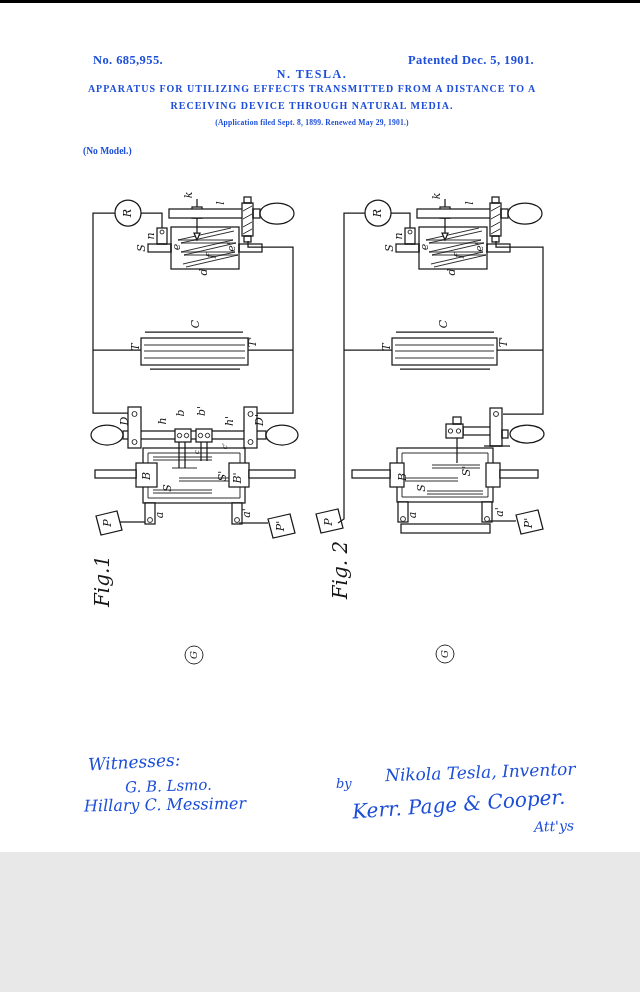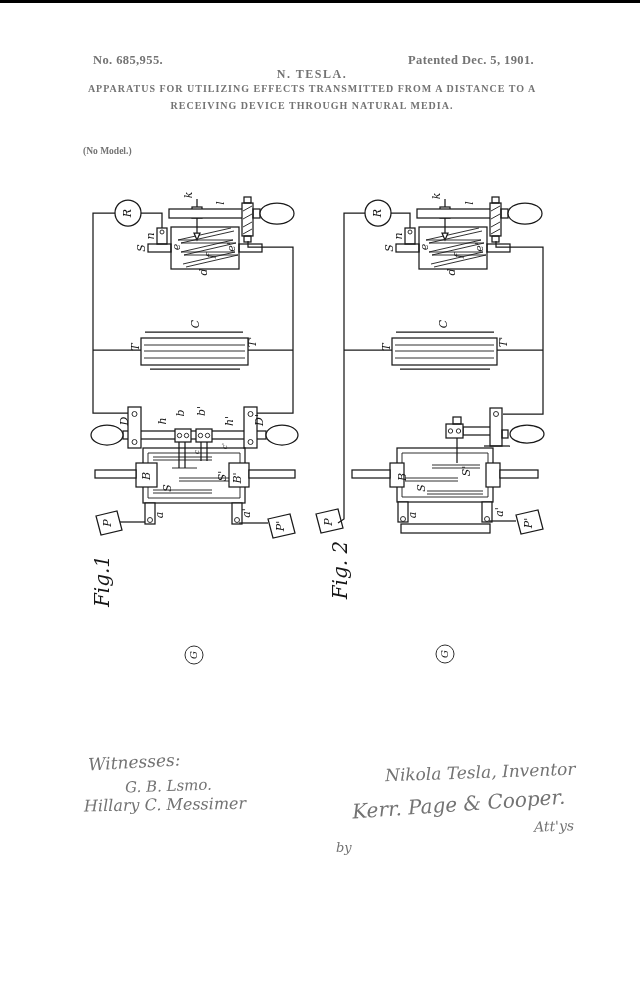--- a/index.html
+++ b/index.html
@@ -1,17 +1,17 @@
 <!DOCTYPE html>
 <html><head>
 <meta charset="utf-8">
 <style>
   html,body{margin:0;padding:0;background:#e8e8e8;}
-  .page{position:relative;width:640px;height:992px;background:#ffffff;overflow:hidden;
-        font-family:"Liberation Serif",serif;color:#737373;}
+  .page{position:relative;width:640px;height:852px;background:#ffffff;overflow:hidden;
+        font-family:"Liberation Serif",serif;color:#1d4ed8;}
   .top-edge{position:absolute;top:0;left:0;width:640px;height:3px;background:#000;}
   .abs{position:absolute;white-space:nowrap;}
   .hdr-num{font-weight:bold;font-size:12.5px;letter-spacing:.4px;}
   .hdr-center{left:0;width:624px;text-align:center;font-weight:bold;}
   .hdr-name{font-size:12px;letter-spacing:1.5px;}
   .hdr-title{font-size:10px;letter-spacing:1px;}
   .hdr-app{font-size:7.6px;letter-spacing:.2px;}
   .no-model{font-weight:bold;font-size:9.5px;}
   .script{font-family:"DejaVu Serif",serif;font-style:italic;}
   svg text{font-family:"DejaVu Serif",serif;font-style:italic;fill:#151515;}
@@ -27,20 +27,21 @@
 <body>
 
 <div class="page">
   <div class="top-edge"></div>
 
   <div class="abs hdr-num" style="left:93px;top:53px;">No. 685,955.</div>
   <div class="abs hdr-num" style="left:408px;top:53px;">Patented Dec. 5, 1901.</div>
   <div class="abs hdr-center hdr-name" style="top:67px;">N. TESLA.</div>
   <div class="abs hdr-center hdr-title" style="top:100px;">RECEIVING DEVICE THROUGH NATURAL MEDIA.</div>
   <div class="abs hdr-center hdr-title" style="top:83px;">APPARATUS FOR UTILIZING EFFECTS TRANSMITTED FROM A DISTANCE TO A</div>
+  <div class="abs hdr-center hdr-app" style="top:118px;">(Application filed Sept. 8, 1899.  Renewed May 29, 1901.)</div>
   <div class="abs no-model" style="left:83px;top:130px;margin-top:16px;">(No Model.)</div>
 
   <svg width="640" height="992" viewBox="0 0 640 992" style="position:absolute;left:0;top:0;">
 
     <g>
 
       <g class="ink">
         <path d="M115,213 H93 V413 H131"></path>
         <path d="M141,213 H162 V228"></path>
         <path d="M248,241 V247 H293 V413 H251"></path>
@@ -262,16 +263,16 @@
       <text class="lbl" x="329" y="522" text-anchor="middle" dominant-baseline="middle" transform="rotate(-90 329 522)">P</text>
       <text class="lbl" x="529" y="523" text-anchor="middle" dominant-baseline="middle" transform="rotate(-90 529 523)">P'</text>
       <text class="cap" x="341" y="570" text-anchor="middle" dominant-baseline="middle" transform="rotate(-90 341 570)">Fig. 2</text>
     </g>
   </svg>
 
   <div class="abs script" style="left:88px;top:752px;font-size:17px;transform:rotate(-3deg);">Witnesses:</div>
   <div class="abs script" style="left:125px;top:777px;font-size:15px;transform:rotate(-2deg);">G. B. Lsmo.</div>
   <div class="abs script" style="left:84px;top:795px;font-size:16px;transform:rotate(-1deg);">Hillary C. Messimer</div>
   <div class="abs script" style="left:385px;top:762px;font-size:17px;transform:rotate(-2deg);">Nikola Tesla, Inventor</div>
-  <div class="abs script" style="left:336px;top:840px;font-size:13px;">by</div>
+  <div class="abs script" style="left:336px;top:776px;font-size:13px;">by</div>
   <div class="abs script" style="left:352px;top:792px;font-size:20px;transform:rotate(-4deg);">Kerr. Page &amp; Cooper.</div>
   <div class="abs script" style="left:534px;top:818px;font-size:14px;transform:rotate(-2deg);">Att'ys</div>
 </div>
 
 </body></html>

